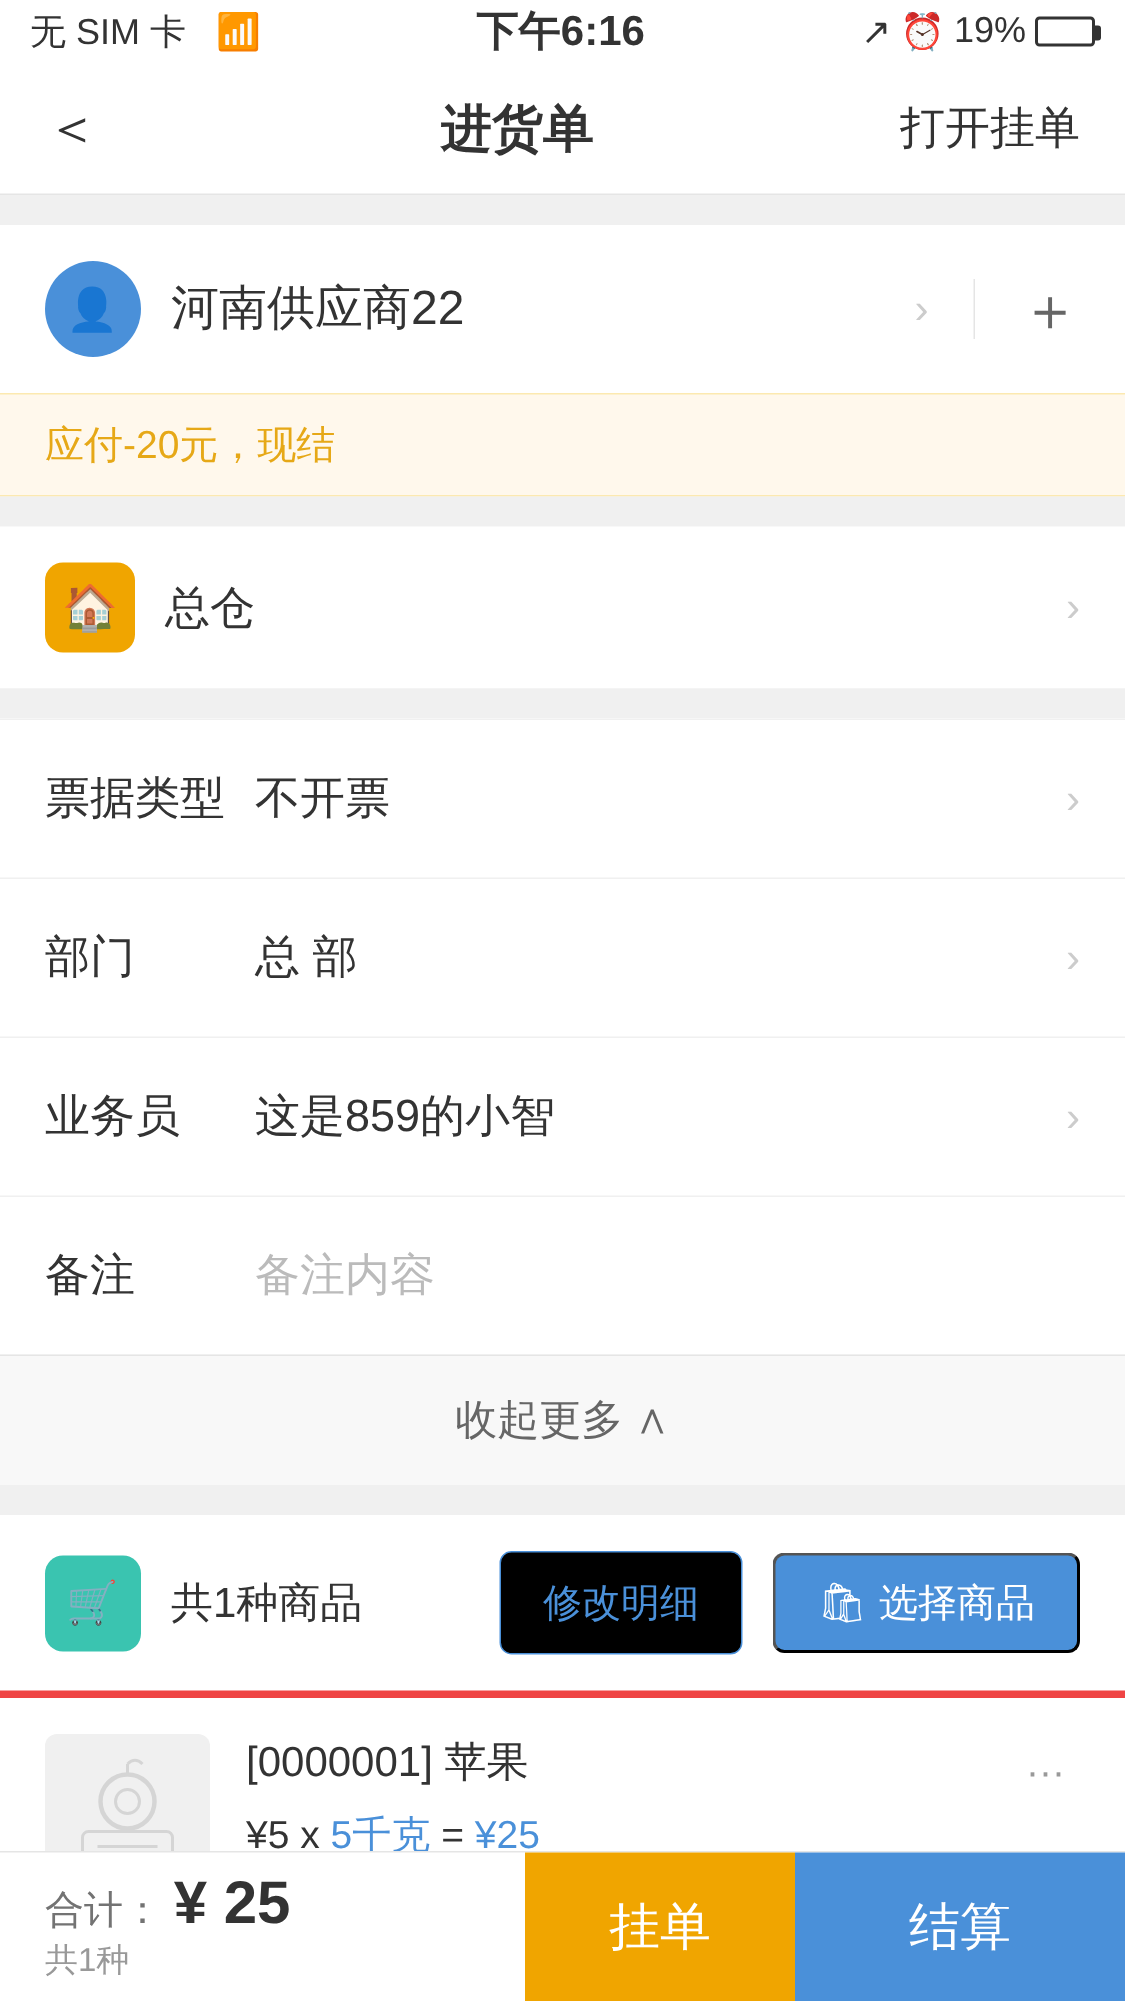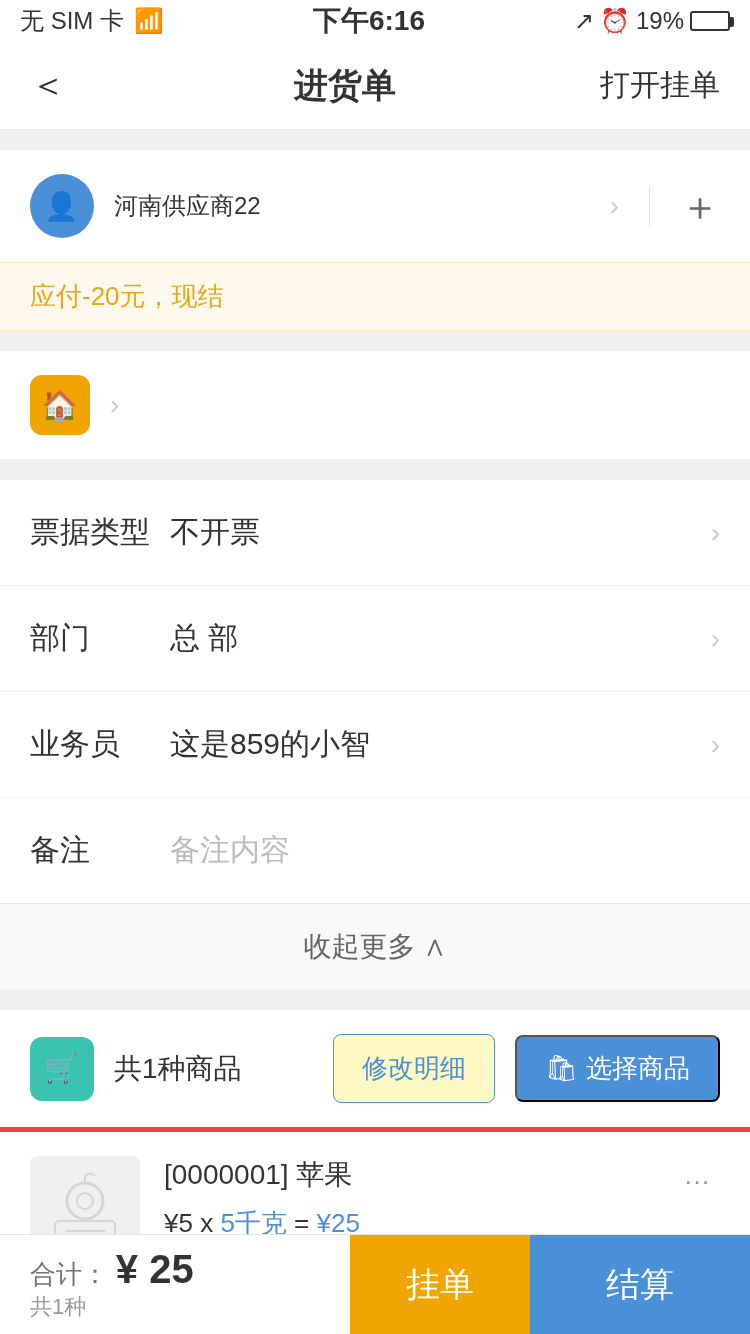--- a/index.html
+++ b/index.html
@@ -18,21 +18,21 @@
       width: 750px;
       height: 42px;
       background: #fff;
       display: flex;
       align-items: center;
       justify-content: space-between;
       padding: 0 20px;
       font-size: 24px;
       color: #333;
     }
-    .status-left { display: flex; align-items: center; gap: 10px; }
+    .status-left { display: flex; align-items: center; gap: 20px; }
     .status-center { font-size: 28px; font-weight: 700; }
     .status-right { display: flex; align-items: center; gap: 6px; font-size: 24px; }
     .battery-icon {
       display: inline-block;
       width: 40px;
       height: 20px;
       border: 2px solid #333;
       border-radius: 3px;
       position: relative;
     }
@@ -110,21 +110,21 @@
       display: flex;
       align-items: center;
       justify-content: center;
       color: #fff;
       font-size: 28px;
       margin-right: 20px;
       flex-shrink: 0;
     }
     .supplier-name {
       flex: 1;
-      font-size: 24px;
+      font-size: 32px;
       color: #333;
     }
     .supplier-arrow {
       color: #ccc;
       font-size: 28px;
       margin-right: 30px;
     }
     .supplier-divider {
       width: 1px;
       height: 40px;
@@ -238,21 +238,21 @@
     .product-count {
       flex: 1;
       font-size: 28px;
       color: #333;
     }
     .btn-edit {
       padding: 16px 28px;
       border: 1px solid #4a90d9;
       border-radius: 8px;
       color: #4a90d9;
-      background: #fef9c3;
+      background: #000000;
       font-size: 26px;
       cursor: pointer;
     }
     .btn-select {
       padding: 14px 28px;
       background: #4a90d9;
       border-radius: 8px;
       color: #fff;
       font-size: 26px;
       cursor: pointer;
@@ -401,20 +401,21 @@
     <div class="supplier-add">＋</div>
   </div>
   <div class="warning-banner">应付-20元，现结</div>
 </div>
 
 <div class="section-gap"></div>
 
 <div class="white-section">
   <div class="warehouse-row">
     <div class="warehouse-icon">🏠</div>
+    <div class="warehouse-name">总仓</div>
     <div class="row-arrow">›</div>
   </div>
 </div>
 
 <div class="section-gap"></div>
 
 <div class="white-section">
   <div class="form-row">
     <div class="form-label">票据类型</div>
     <div class="form-value">不开票</div>

